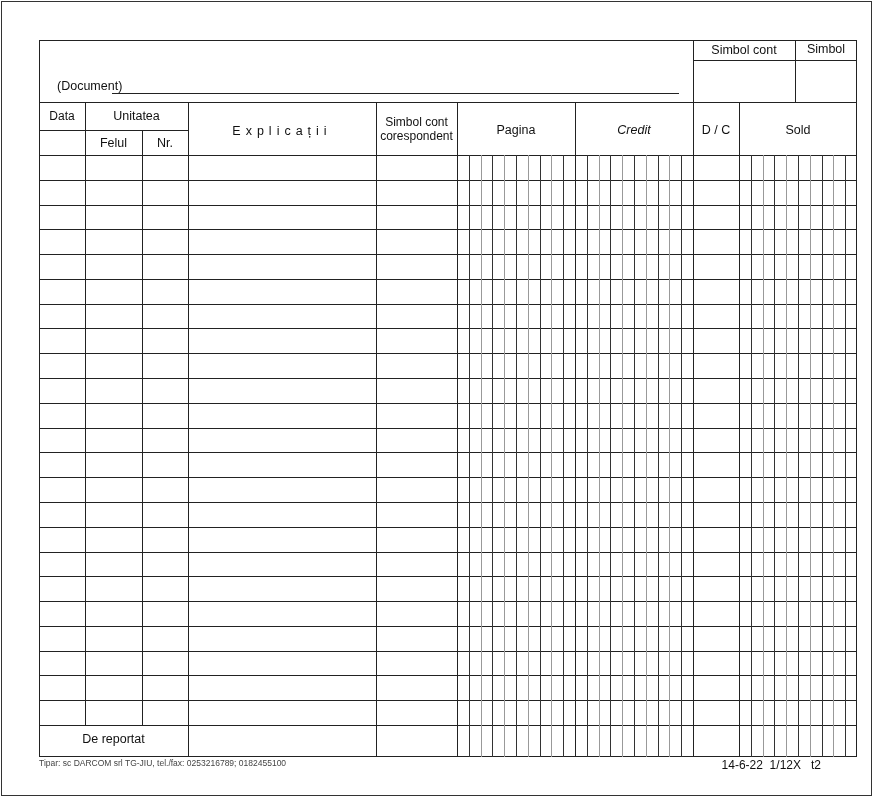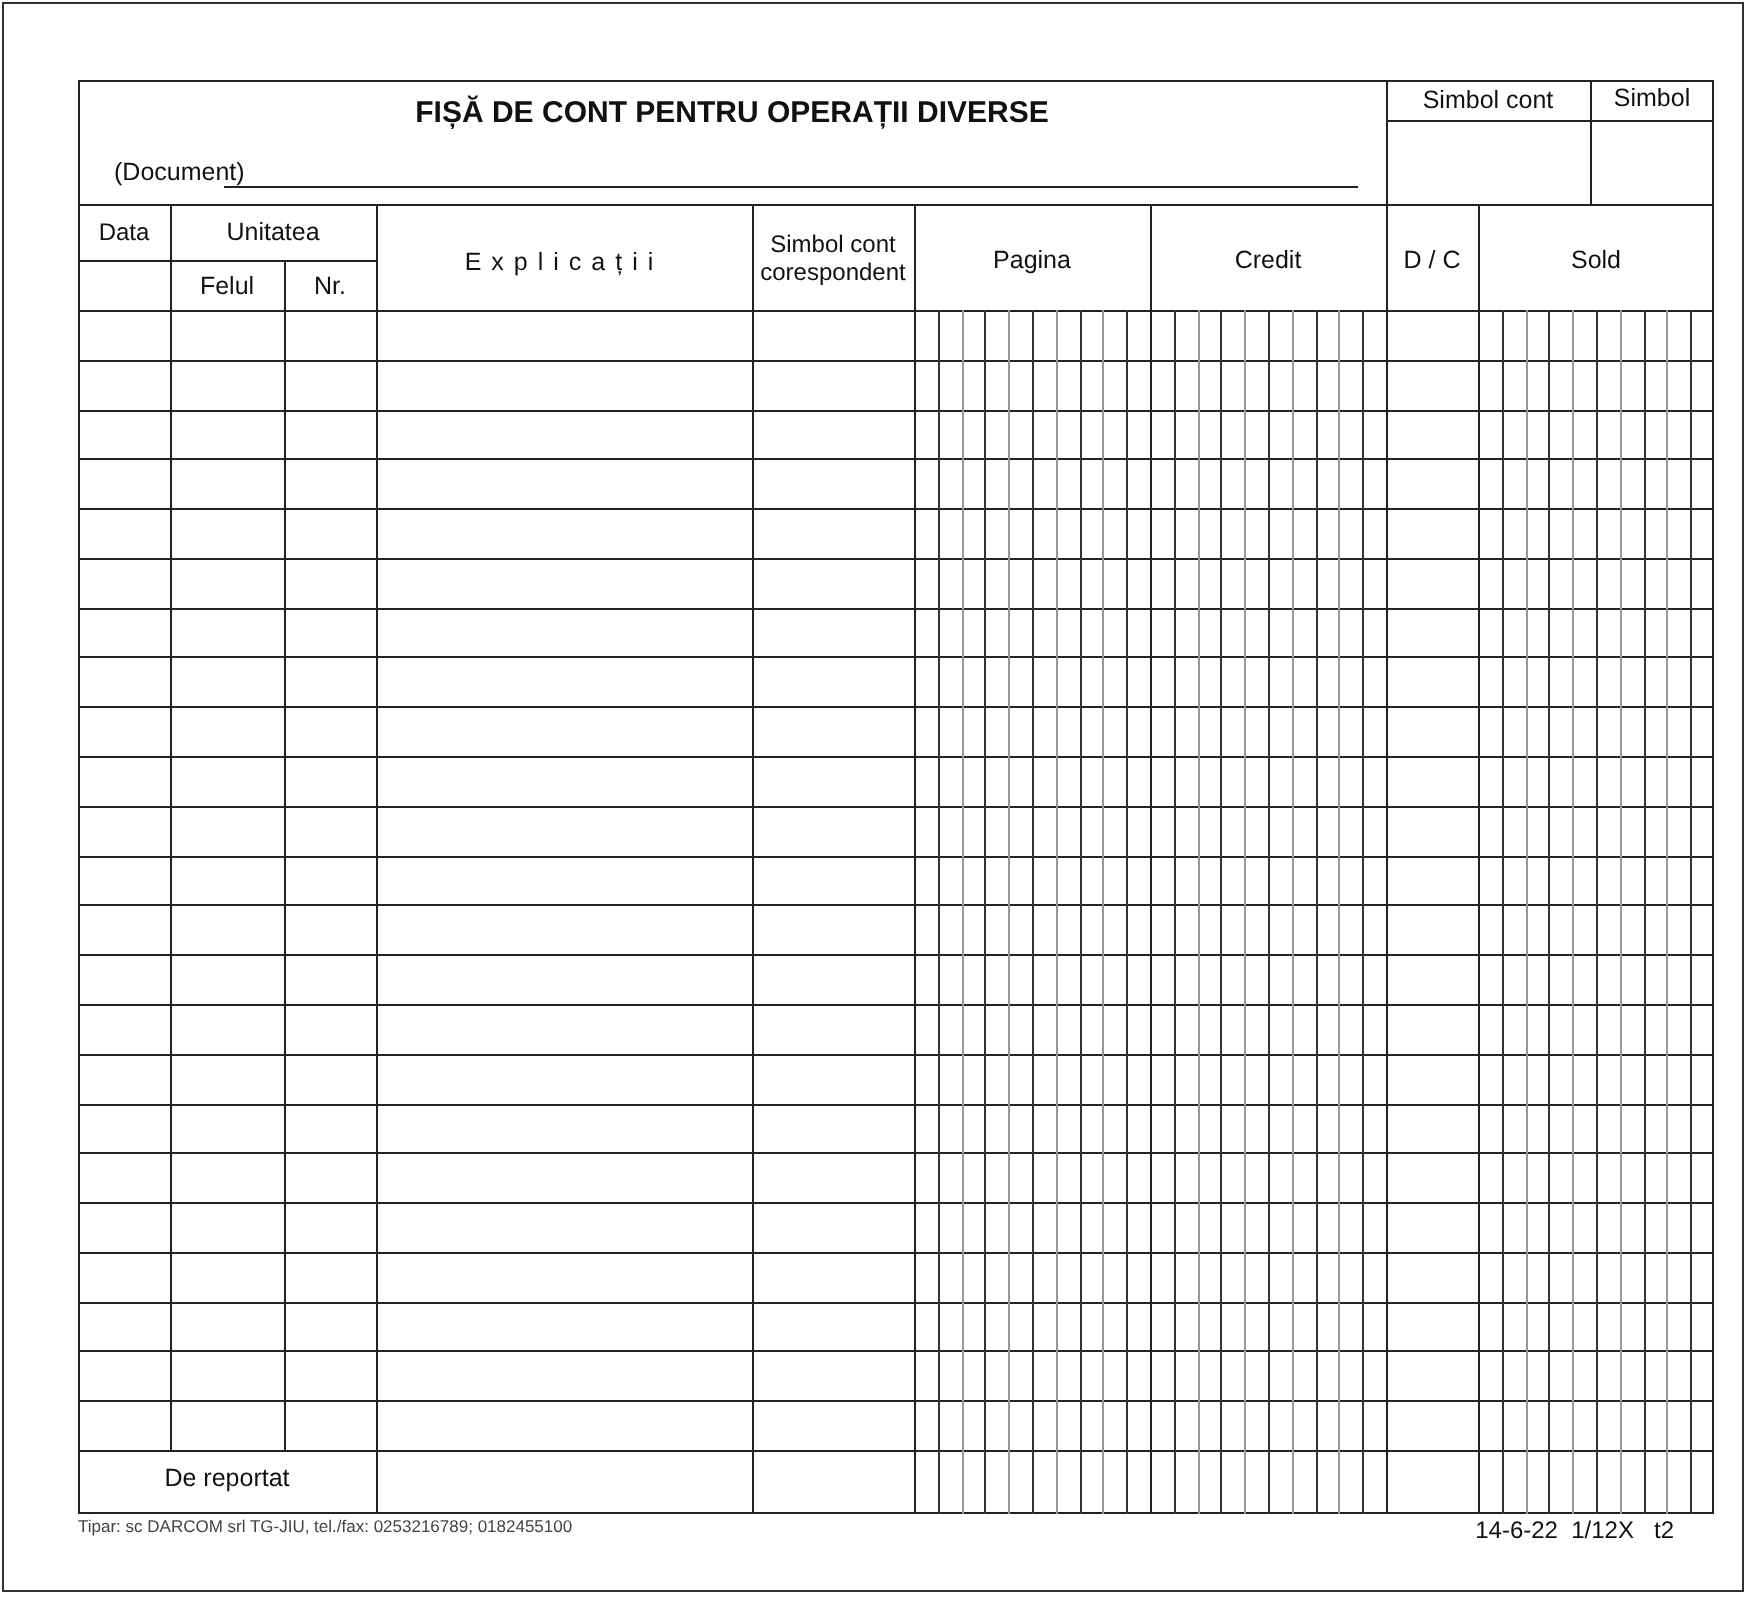--- a/index.html
+++ b/index.html
@@ -22,21 +22,20 @@
 </style>
 </head>
 <body>
 
 <div class="page-frame"></div>
 
 <div class="form" id="form">
 
   <div class="abs" style="left:0;top:0;width:818px;height:717px;border:1.6px solid #222;"></div>
 
-  <div class="txt title center" style="left:0;top:8px;width:654px;">FIȘĂ DE CONT PENTRU OPERAȚII DIVERSE</div>
 
   <div class="txt" style="left:18px;top:39px;font-size:12.5px;">(Document)</div>
   <div class="abs" style="left:73px;top:38px;width:567px;height:16px;border-bottom:1.2px solid #222;">
     <span></span>
   </div>
 
   <div class="ln-v" style="left:654px;top:0;height:62px;"></div>
   <div class="ln-v" style="left:756px;top:0;height:62px;"></div>
   <div class="ln-h" style="left:654px;top:20px;width:164px;"></div>
   <div class="txt center" style="left:654px;top:3px;width:102px;font-size:12.5px;">Simbol cont</div>
@@ -57,21 +56,21 @@
   <div class="txt center" style="left:0;top:69px;width:46px;font-size:12px;">Data</div>
   <div class="txt center" style="left:46px;top:69px;width:103px;font-size:12.5px;">Unitatea</div>
   <div class="txt center" style="left:46px;top:96px;width:57px;font-size:12.5px;">Felul</div>
   <div class="txt center" style="left:103px;top:96px;width:46px;font-size:12.5px;">Nr.</div>
   <div class="txt center spaced" style="left:149px;top:84px;width:188px;font-size:12.5px;">Explicații</div>
   <div class="txt center" style="left:337px;top:75px;width:81px;font-size:12px;line-height:14px;">
     <div>Simbol cont</div>
     <div>corespondent</div>
   </div>
   <div class="txt center" style="left:418px;top:83px;width:118px;font-size:12.5px;">Pagina</div>
-  <div class="txt center" style="left:536px;top:83px;width:118px;font-size:12.5px;">Credit</div>
+  <div class="txt center" style="left:536px;top:83px;width:118px;font-size:12.5px;font-style:italic;">Credit</div>
   <div class="txt center" style="left:654px;top:83px;width:46px;font-size:12.5px;">D / C</div>
   <div class="txt center" style="left:700px;top:83px;width:118px;font-size:12.5px;">Sold</div>
 
   <div class="txt center" style="left:0;top:692px;width:149px;font-size:12.5px;">De reportat</div>
 
   <div id="grid">
       <div class="ln-h" style="left:0;top:139.7826086956522px;width:818px;"></div>
       <div class="ln-h" style="left:0;top:164.56521739130434px;width:818px;"></div>
       <div class="ln-h" style="left:0;top:189.34782608695653px;width:818px;"></div>
       <div class="ln-h" style="left:0;top:214.1304347826087px;width:818px;"></div>
@@ -385,13 +384,13 @@
       <div class="cell" style="left:149px;top:685px;width:188px;height:32px;"></div>
       <div class="cell" style="left:337px;top:685px;width:81px;height:32px;"></div>
       <div class="cell" style="left:418px;top:685px;width:118px;height:32px;"></div>
       <div class="cell" style="left:536px;top:685px;width:118px;height:32px;"></div>
       <div class="cell" style="left:654px;top:685px;width:46px;height:32px;"></div>
       <div class="cell" style="left:700px;top:685px;width:118px;height:32px;"></div>
     </div>
 </div>
 
 <div class="txt small" style="left:39px;top:758px;">Tipar: sc DARCOM srl TG-JIU, tel./fax: 0253216789; 0182455100</div>
-<div class="txt" style="left:680px;top:758px;width:157px;text-align:right;font-size:12px;white-space:pre;">14-6-22  1/12X   t2</div>
+<div class="txt" style="left:664px;top:758px;width:157px;text-align:right;font-size:12px;white-space:pre;">14-6-22  1/12X   t2</div>
 
 </body></html>

